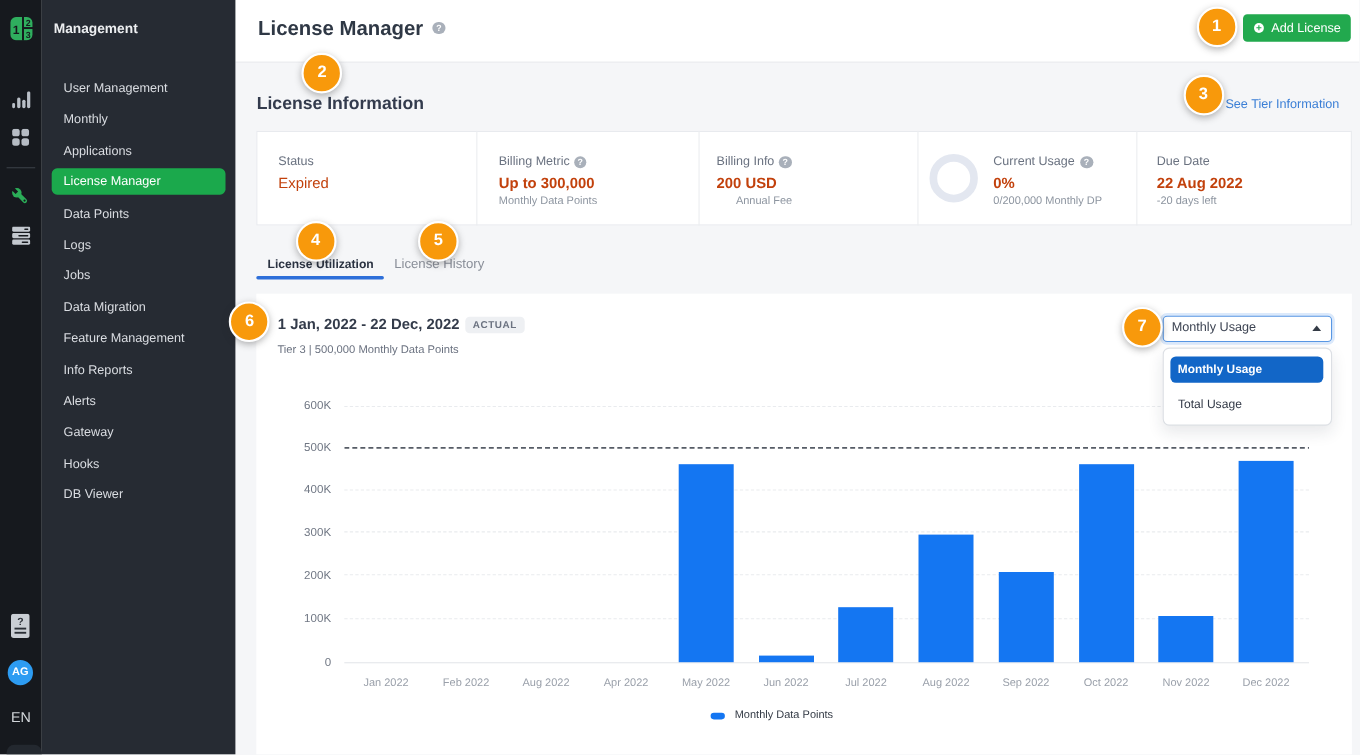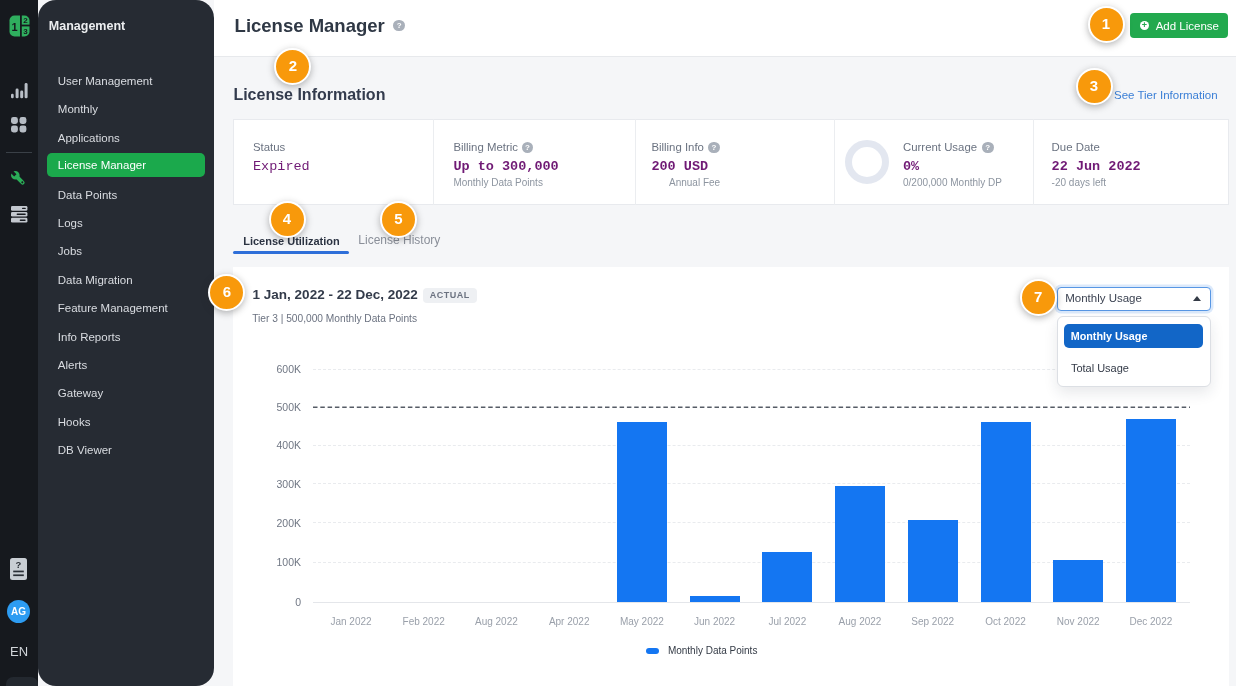--- a/index.html
+++ b/index.html
@@ -2,42 +2,42 @@
 <html><head>
 <meta charset="utf-8">
 <style>
 * { margin:0; padding:0; box-sizing:border-box; }
 html,body { width:1236px; height:686px; overflow:hidden; }
 body { font-family:"Liberation Sans", sans-serif; position:relative; background:#f5f6f8; }
 .abs { position:absolute; }
 
 
 #rail { left:0; top:0; width:38px; height:686px; background:#16191e; z-index:5; }
-#panel { left:38px; top:0; width:176px; height:686px; background:#262b33; z-index:5;border-radius:18px; }
+#panel { left:38px; top:0; width:176px; height:686px; background:#262b33; z-index:5; }
 #panel .title { position:absolute; left:10.8px; top:18.8px; font-size:12.5px; font-weight:700; color:#eceef0; line-height:14px; }
 .mitem { position:absolute; left:19.8px; font-size:11.5px; color:#dadde2; white-space:nowrap; line-height:14px; }
 .pill { position:absolute; left:9.3px; top:153.3px; width:157.4px; height:24px; background:#1ba94c; border-radius:5px; }
 .pill span { position:absolute; left:10.5px; top:5px; font-size:11.5px; color:#fff; line-height:14px; }
 
 
 #header { left:214px; top:0; width:1022px; height:57px; background:#fff; border-bottom:1px solid #e7e9ec; z-index:1; }
 #pagetitle { left:234.6px; top:14.5px; font-size:18.5px; font-weight:700; color:#2f3845; z-index:2; line-height:22px; }
 .qmark { position:absolute; border-radius:50%; background:#a9b0ba; color:#fff; text-align:center; z-index:2; font-weight:700; }
 #btn-add { left:1129.7px; top:13px; width:98.4px; height:24.5px; background:#22a94e; border-radius:4px; color:#fff; font-size:11.5px; z-index:2; }
 #btn-add .t { position:absolute; left:26px; top:5.5px; line-height:14px; }
 #btn-add .plus { position:absolute; left:10px; top:7.5px; width:9.5px; height:9.5px; background:#fff; border-radius:50%; color:#22a94e; font-size:9px; line-height:9.5px; text-align:center; font-weight:700; }
 
 #sec-title { left:233.4px; top:86.8px; font-size:16px; font-weight:700; color:#333b4d; z-index:2; line-height:16px; }
 #tier-link { left:1114px; top:88px; width:105px; font-size:11.5px; color:#3b7fd6; z-index:2; white-space:nowrap; line-height:14px; }
 
 
 #card { left:233px; top:118.5px; width:996px; height:86.5px; background:#fff; border:1px solid #e8eaee; z-index:1; }
 .vline { position:absolute; top:118.5px; width:1px; height:86.5px; background:#ebedf0; z-index:2; }
 .lab { position:absolute; font-size:11.4px; color:#6a7280; white-space:nowrap; line-height:14px; z-index:2; }
-.val { position:absolute; font-size:13.5px; font-weight:700; color:#701a75; white-space:nowrap; line-height:18px; z-index:2;font-family:Liberation Mono, monospace; }
+.val { position:absolute; font-size:13.5px; font-weight:700; color:#c2410c; white-space:nowrap; line-height:18px; z-index:2; }
 .sub { position:absolute; font-size:10px; color:#8d95a0; white-space:nowrap; line-height:12px; z-index:2; }
 #donut { position:absolute; left:845.2px; top:140.4px; width:44px; height:44px; border:7.6px solid #e3e7f0; border-radius:50%; z-index:2; }
 
 
 .tab1 { left:243.2px; top:233.5px; font-size:11px; font-weight:700; color:#2b3342; z-index:2; line-height:14px; }
 .tab2 { left:358.3px; top:233px; font-size:12px; color:#8a8f99; z-index:2; line-height:14px; }
 #tabline { left:232.6px; top:251.4px; width:116.3px; height:3px; background:#2e6fd9; border-radius:2px; z-index:2; }
 
 
 #chartcard { left:233px; top:266.5px; width:996px; height:419.5px; background:#fff; z-index:1; }
@@ -166,21 +166,21 @@
 <div class="lab" style="left:651.4px; top:139.7px">Billing Info</div>
 <div class="qmark" style="left:708px; top:141.6px; width:11.7px; height:11.7px; font-size:8px; line-height:11.7px;">?</div>
 <div class="val" style="left:651.4px; top:158px">200 USD</div>
 <div class="sub" style="left:669px; top:177px">Annual Fee</div>
 <div class="abs" id="donut"></div>
 <div class="lab" style="left:903px; top:139.7px">Current Usage</div>
 <div class="qmark" style="left:981.9px; top:141.6px; width:11.7px; height:11.7px; font-size:8px; line-height:11.7px;">?</div>
 <div class="val" style="left:903px; top:158px">0%</div>
 <div class="sub" style="left:903px; top:177px">0/200,000 Monthly DP</div>
 <div class="lab" style="left:1051.6px; top:139.7px">Due Date</div>
-<div class="val" style="left:1051.6px; top:158px">22 Jun 2022</div>
+<div class="val" style="left:1051.6px; top:158px">22 Aug 2022</div>
 <div class="sub" style="left:1051.6px; top:177px">-20 days left</div>
 
 <div class="abs tab1">License Utilization</div>
 <div class="abs tab2">License History</div>
 <div class="abs" id="tabline"></div>
 
 <div class="abs" id="chartcard"></div>
 <div class="abs" id="range">1 Jan, 2022 - 22 Dec, 2022</div>
 <div class="abs" id="actual">ACTUAL</div>
 <div class="abs" id="tier">Tier 3 | 500,000 Monthly Data Points</div>

